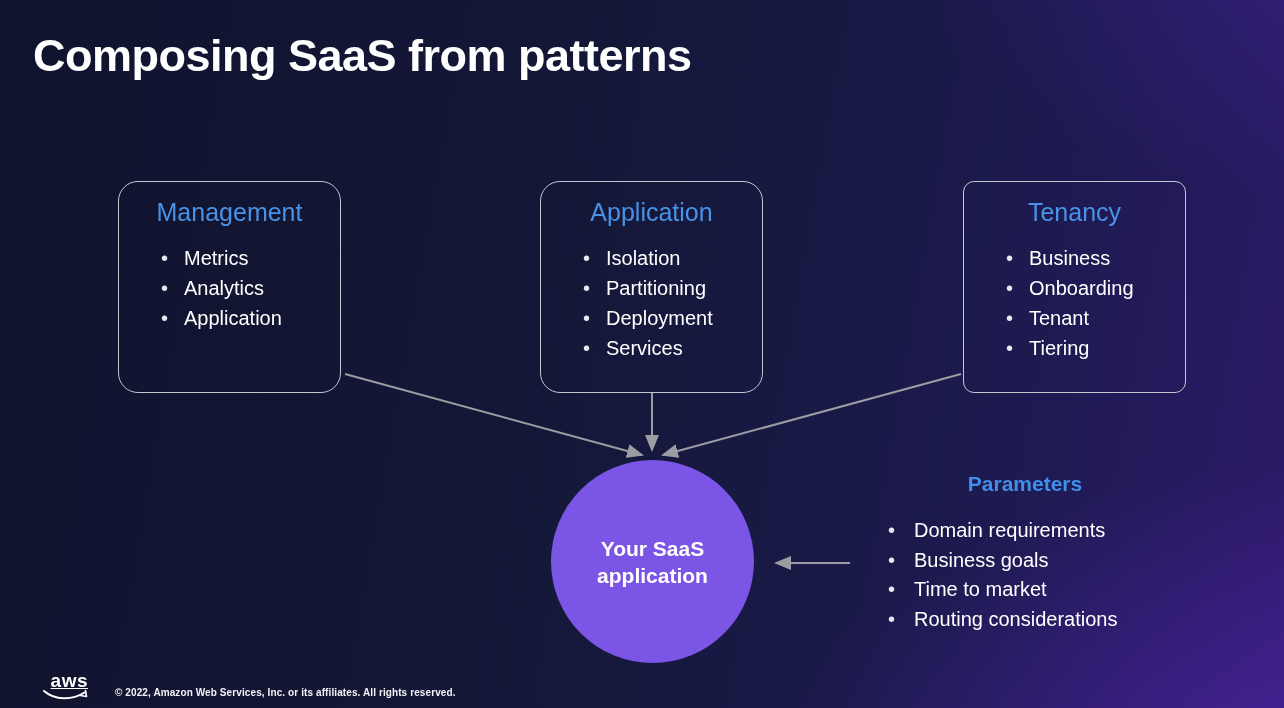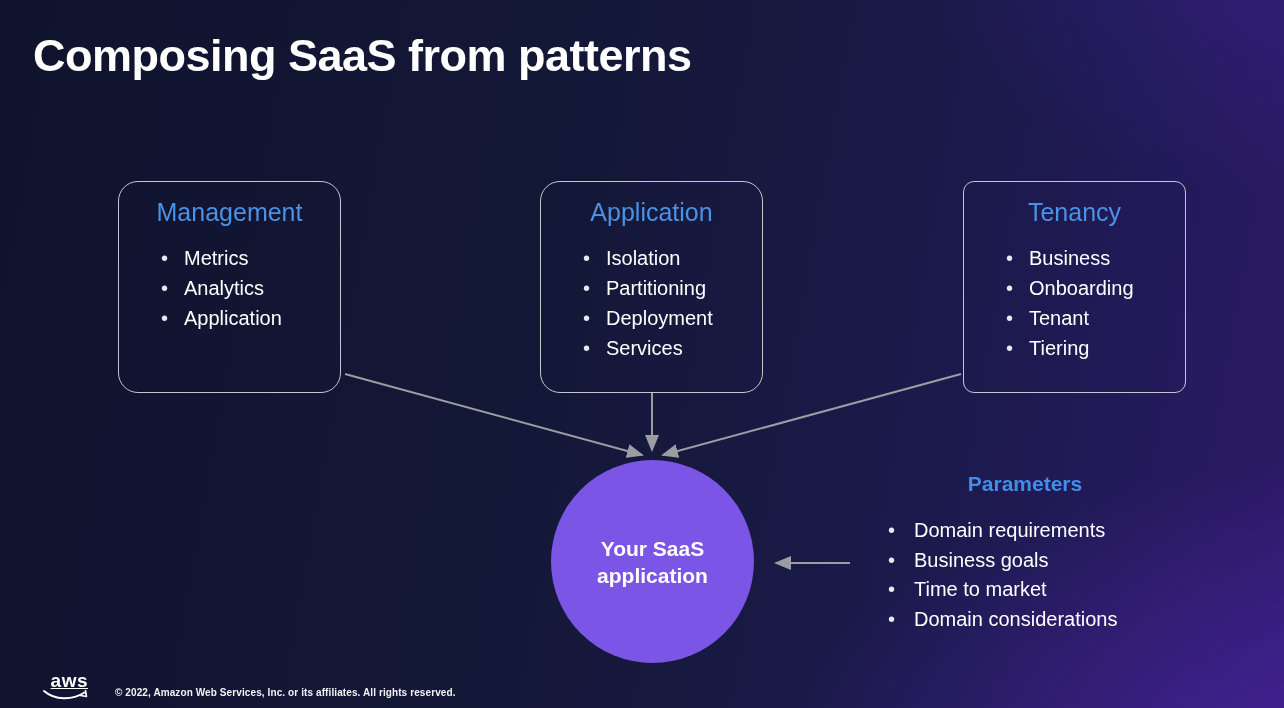--- a/index.html
+++ b/index.html
@@ -213,21 +213,21 @@
     <div class="line">Your SaaS</div>
     <div class="line">application</div>
   </div>
 
   <div class="parameters">
     <h2>Parameters</h2>
     <ul>
       <li>Domain requirements</li>
       <li>Business goals</li>
       <li>Time to market</li>
-      <li>Domain considerations</li>
+      <li>Routing considerations</li>
     </ul>
   </div>
 
   <div class="footer-logo">
     <span class="aws-word">aws</span>
     <svg width="46" height="13" viewBox="0 0 46 13">
       <path d="M2 2 C 13 11.5, 30 11.5, 42.5 3.5" stroke="#ffffff" stroke-width="2" fill="none" stroke-linecap="round"></path>
       <path d="M43.5 1.5 L 44.5 7.5 L 38.5 6.5" stroke="#ffffff" stroke-width="1.6" fill="none" stroke-linecap="round" stroke-linejoin="round"></path>
     </svg>
   </div>

